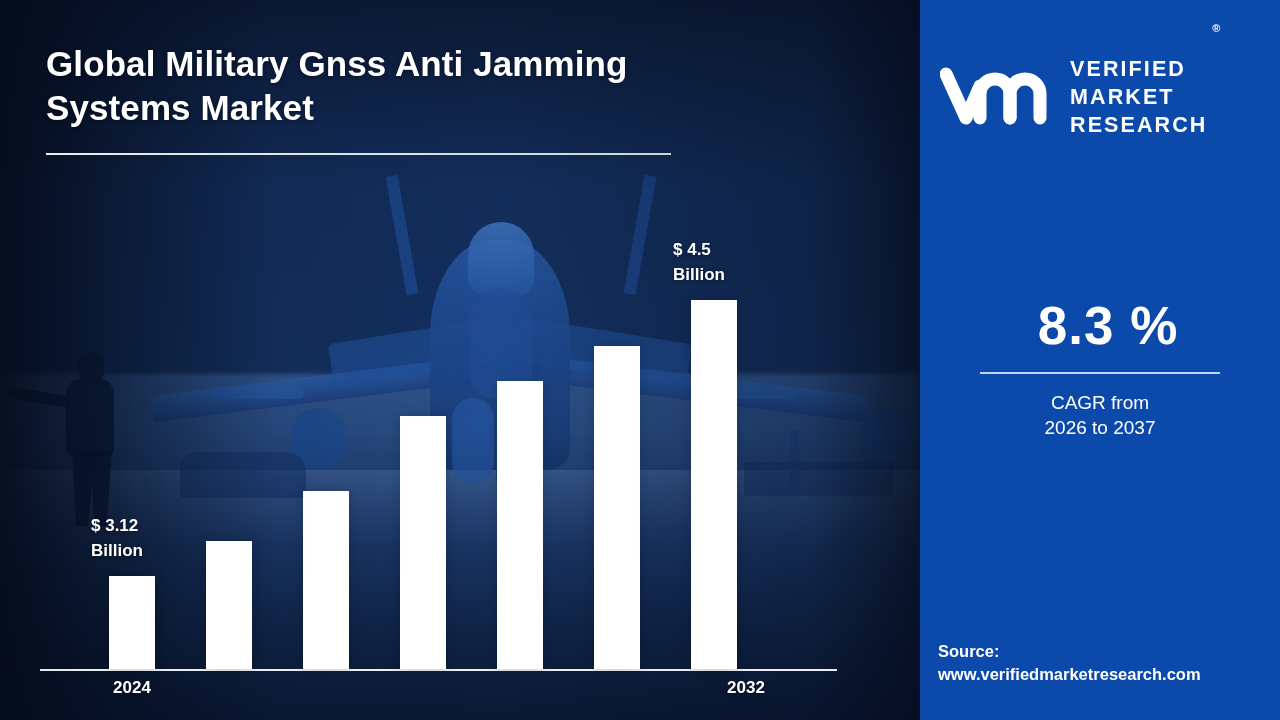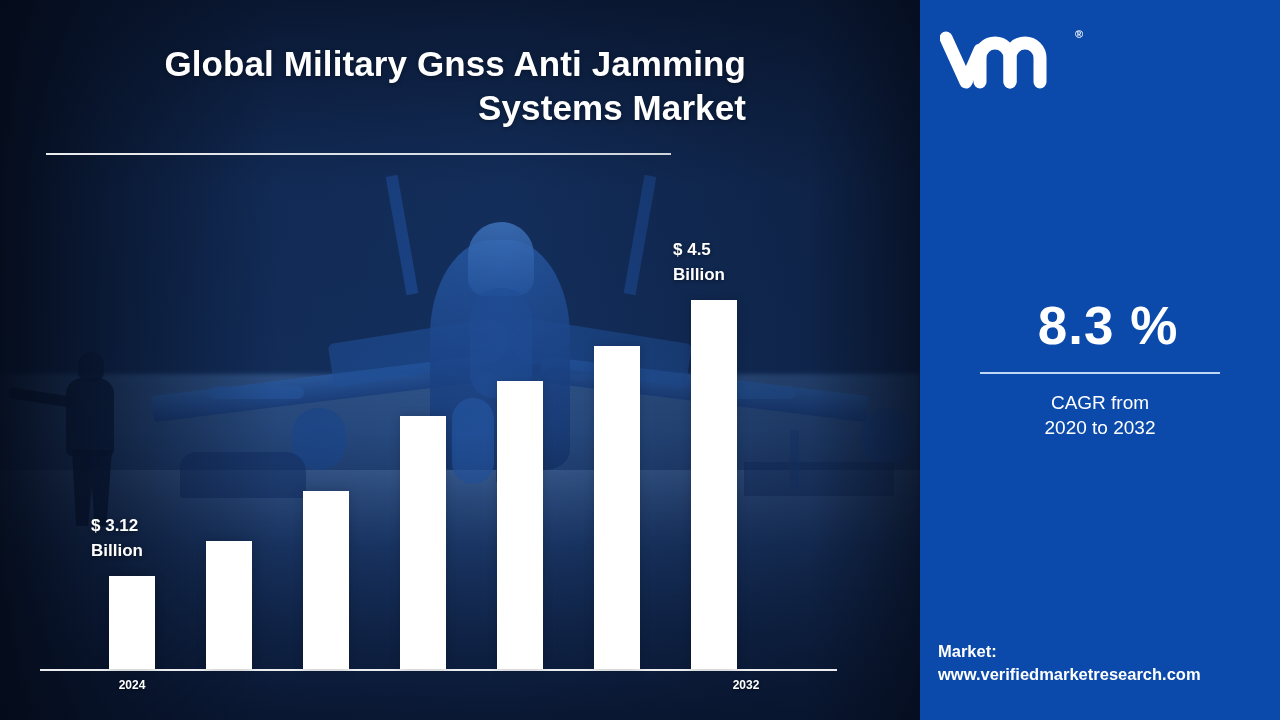--- a/index.html
+++ b/index.html
@@ -214,21 +214,20 @@
     width: 150px; height: 34px;
     background: rgba(20,50,106,0.50);
   }
 
   
   .title-block {
     position: absolute;
     left: 46px;
     top: 42px;
     width: 700px;
-    text-align: right;
   }
   .chart-title {
     margin: 0;
     color: #ffffff;
     font-size: 35px;
     line-height: 1.27;
     font-weight: bold;
     letter-spacing: 0.1px;
     text-shadow: 0 1px 4px rgba(0,0,0,0.40);
   }
@@ -267,21 +266,21 @@
     color: #ffffff;
     font-size: 17px;
     font-weight: bold;
     line-height: 1.45;
     text-shadow: 0 1px 4px rgba(0,0,0,0.45);
     white-space: pre-line;
   }
   .tick-label {
     position: absolute;
     color: #ffffff;
-    font-size: 12px;
+    font-size: 17px;
     font-weight: bold;
     text-shadow: 0 1px 3px rgba(0,0,0,0.45);
     transform: translateX(-50%);
     top: 678px;
   }
 
   
   .brand-panel {
     position: absolute;
     left: 920px;
@@ -426,29 +425,32 @@
 
     <div class="logo-row">
       <span class="logo-mark">
         <svg width="116" height="64" viewBox="0 0 116 64" aria-hidden="true">
           <path d="M6 10 L26 54 L40 22" fill="none" stroke="#ffffff" stroke-width="13" stroke-linecap="round" stroke-linejoin="round"></path>
           <path d="M40 54 L40 30 A15 15 0 0 1 70 30 L70 54" fill="none" stroke="#ffffff" stroke-width="13" stroke-linecap="round" stroke-linejoin="round"></path>
           <path d="M70 54 L70 30 A15 15 0 0 1 100 30 L100 54" fill="none" stroke="#ffffff" stroke-width="13" stroke-linecap="round" stroke-linejoin="round"></path>
         </svg>
       </span>
       <span class="logo-text">
+        <span>VERIFIED
+MARKET
+RESEARCH</span>
         <span class="reg-mark">®</span>
       </span>
     </div>
 
     <div class="cagr-block">
       <div class="cagr-value">8.3 %</div>
       <div class="cagr-rule"></div>
       <div class="cagr-caption">CAGR from
-2020 to 2032</div>
+2026 to 2037</div>
     </div>
 
   </div>
 
-  <div class="source-block">Market:
+  <div class="source-block">Source:
 www.verifiedmarketresearch.com</div>
 
 </div>
 
 </body></html>

